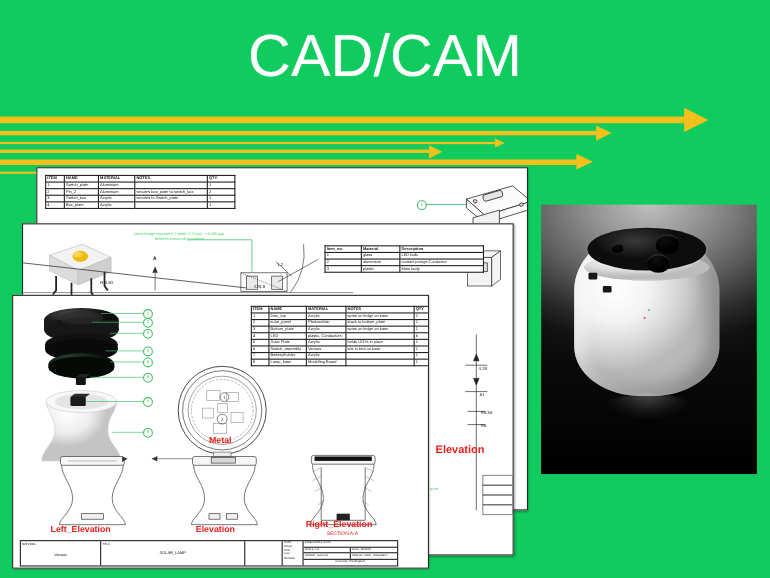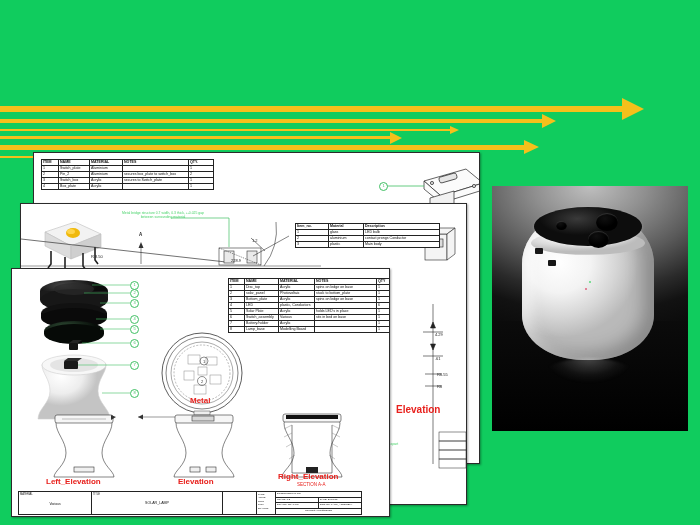--- a/index.html
+++ b/index.html
@@ -75,20 +75,21 @@
   .lamp .slot{position:absolute;height:1.5px;background:#cfcfcf;opacity:.8;border-radius:1px;}
   .lamp .dot-g{position:absolute;width:2px;height:2px;border-radius:50%;background:#5ad87a;}
   .lamp .dot-r{position:absolute;width:2px;height:2px;border-radius:50%;background:#e0607c;}
   .svgfull{position:absolute;left:0;top:0;}
 </style>
 </head>
 <body>
 
 <div id="slide">
 
+  <div class="title">CAD/CAM</div>
 
   <div class="arrows">
 
     <div class="arrow" style="top:10px;">
       <div class="shaft" style="width:625px;height:6px;top:8px;"></div>
       <div class="head" style="left:622px;top:0px;border-width:11px 0 11px 22px;"></div>
     </div>
 
     <div class="arrow" style="top:27px;">
       <div class="shaft" style="width:545px;height:4px;top:4px;"></div>

